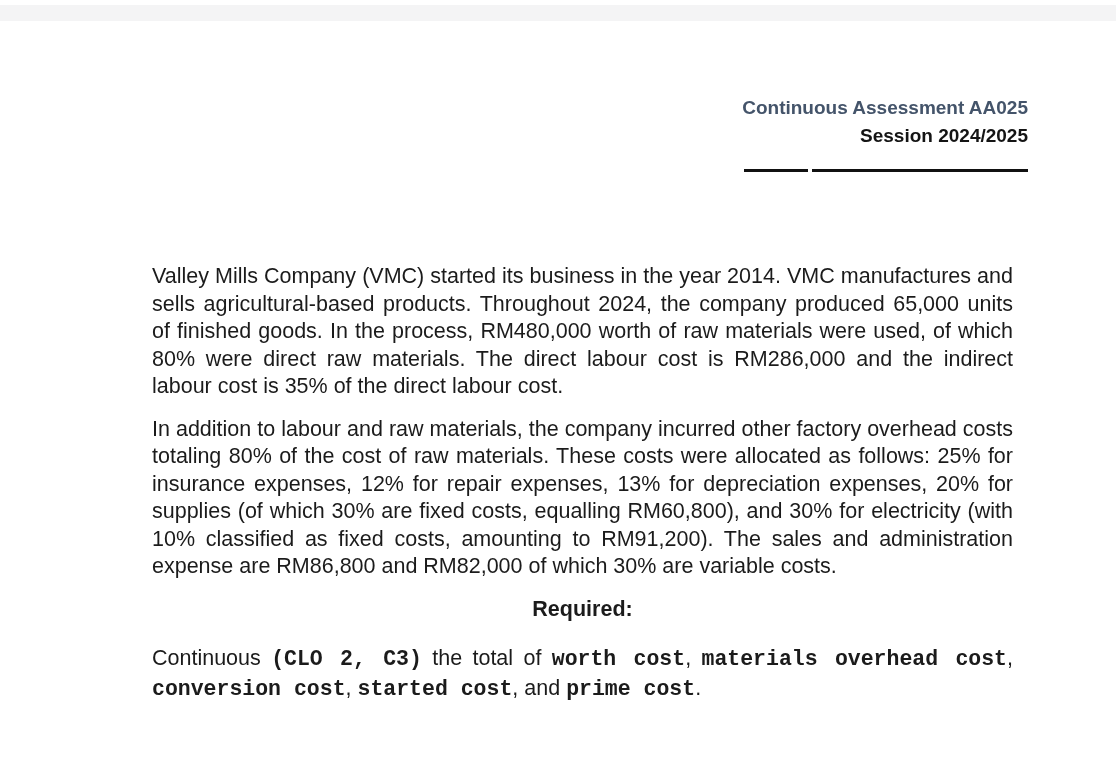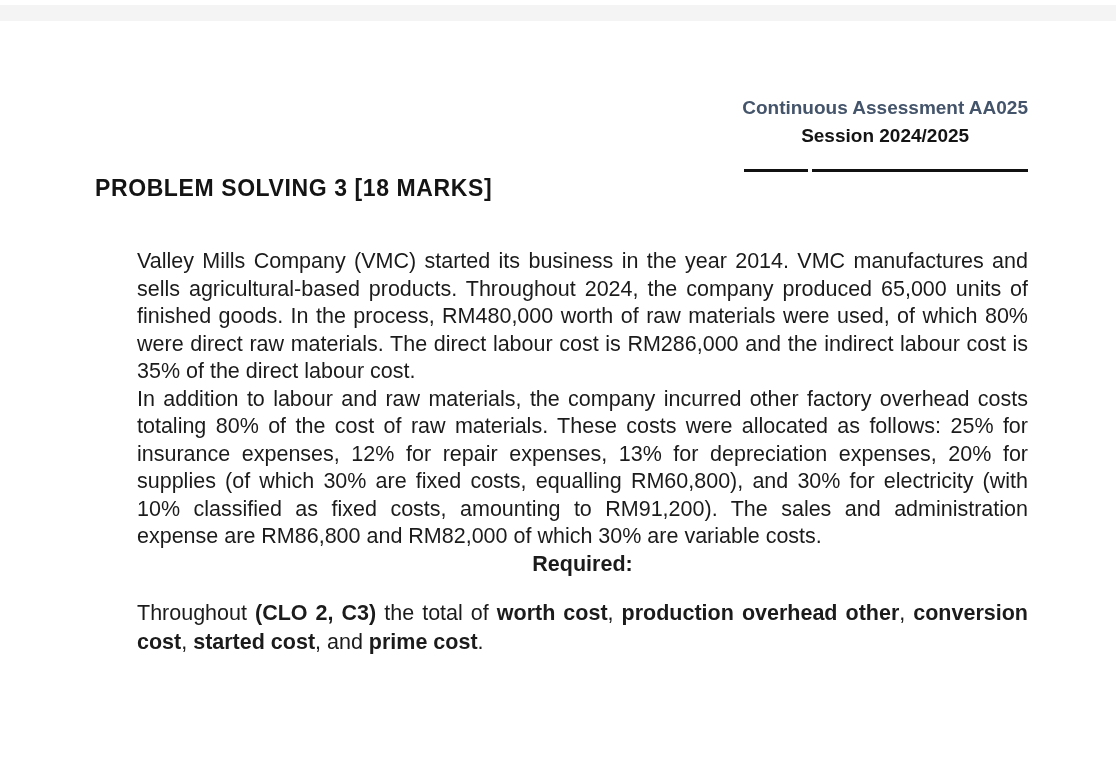--- a/index.html
+++ b/index.html
@@ -32,21 +32,20 @@
     line-height: 27.5px;
     font-weight: 700;
     font-size: 19px;
     white-space: nowrap;
   }
   .doc-header .assessment-title {
     color: var(--accent-color, #44546a);
   }
   .doc-header .session-label {
     color: #141414;
-    text-align: center;
   }
   .header-rule {
     position: absolute;
     top: 169px;
     right: 88px;
     display: flex;
     gap: 4px;
     justify-content: flex-end;
   }
   .header-rule .seg {
@@ -71,55 +70,55 @@
     position: absolute;
     left: 137px;
     top: 248px;
     width: 891px;
     font-size: 21.5px;
     line-height: 27.5px;
     text-align: justify;
     color: var(--text-color, #1b1b1b);
   }
   .problem-body p {
-    margin: 0;
+    margin: 15px;
   }
   .para-1 { margin-bottom: 39px; }
   .para-2 { margin-bottom: 24px; }
   .required-label {
     font-weight: 700;
     margin-bottom: 21px !important;
     text-align: center;
   }
   .task-instruction {
     line-height: 29px;
   }
   .task-instruction .b {
     font-weight: 700;
+    font-family: Liberation Mono, monospace;
   }
 </style>
 </head>
 <body>
 
 <div class="page">
 
   <div class="top-strip"></div>
 
   <div class="doc-header">
     <div class="assessment-title">Continuous Assessment AA025</div>
     <div class="session-label">Session 2024/2025</div>
   </div>
 
   <div class="header-rule">
     <span class="seg short"></span>
     <span class="seg long"></span>
   </div>
 
-  <h1 class="problem-title">PROBLEM SOLVING 3 [18 MARKS]</h1>
 
   <section class="problem-body">
     <p class="para-1">Valley Mills Company (VMC) started its business in the year 2014. VMC manufactures and sells agricultural-based products. Throughout 2024, the company produced 65,000 units of finished goods. In the process, RM480,000 worth of raw materials were used, of which 80% were direct raw materials. The direct labour cost is RM286,000 and the indirect labour cost is 35% of the direct labour cost.</p>
     <p class="para-2">In addition to labour and raw materials, the company incurred other factory overhead costs totaling 80% of the cost of raw materials. These costs were allocated as follows: 25% for insurance expenses, 12% for repair expenses, 13% for depreciation expenses, 20% for supplies (of which 30% are fixed costs, equalling RM60,800), and 30% for electricity (with 10% classified as fixed costs, amounting to RM91,200). The sales and administration expense are RM86,800 and RM82,000 of which 30% are variable costs.</p>
     <p class="required-label">Required:</p>
-    <p class="task-instruction"><span>Throughout </span><span class="b">(CLO 2, C3)</span><span> the total of </span><span class="b">worth cost</span><span>, </span><span class="b">production overhead other</span><span>, </span><span class="b">conversion cost</span><span>, </span><span class="b">started cost</span><span>, and </span><span class="b">prime cost</span><span>.</span></p>
+    <p class="task-instruction"><span>Continuous </span><span class="b">(CLO 2, C3)</span><span> the total of </span><span class="b">worth cost</span><span>, </span><span class="b">materials overhead cost</span><span>, </span><span class="b">conversion cost</span><span>, </span><span class="b">started cost</span><span>, and </span><span class="b">prime cost</span><span>.</span></p>
   </section>
 
 </div>
 
 </body></html>

